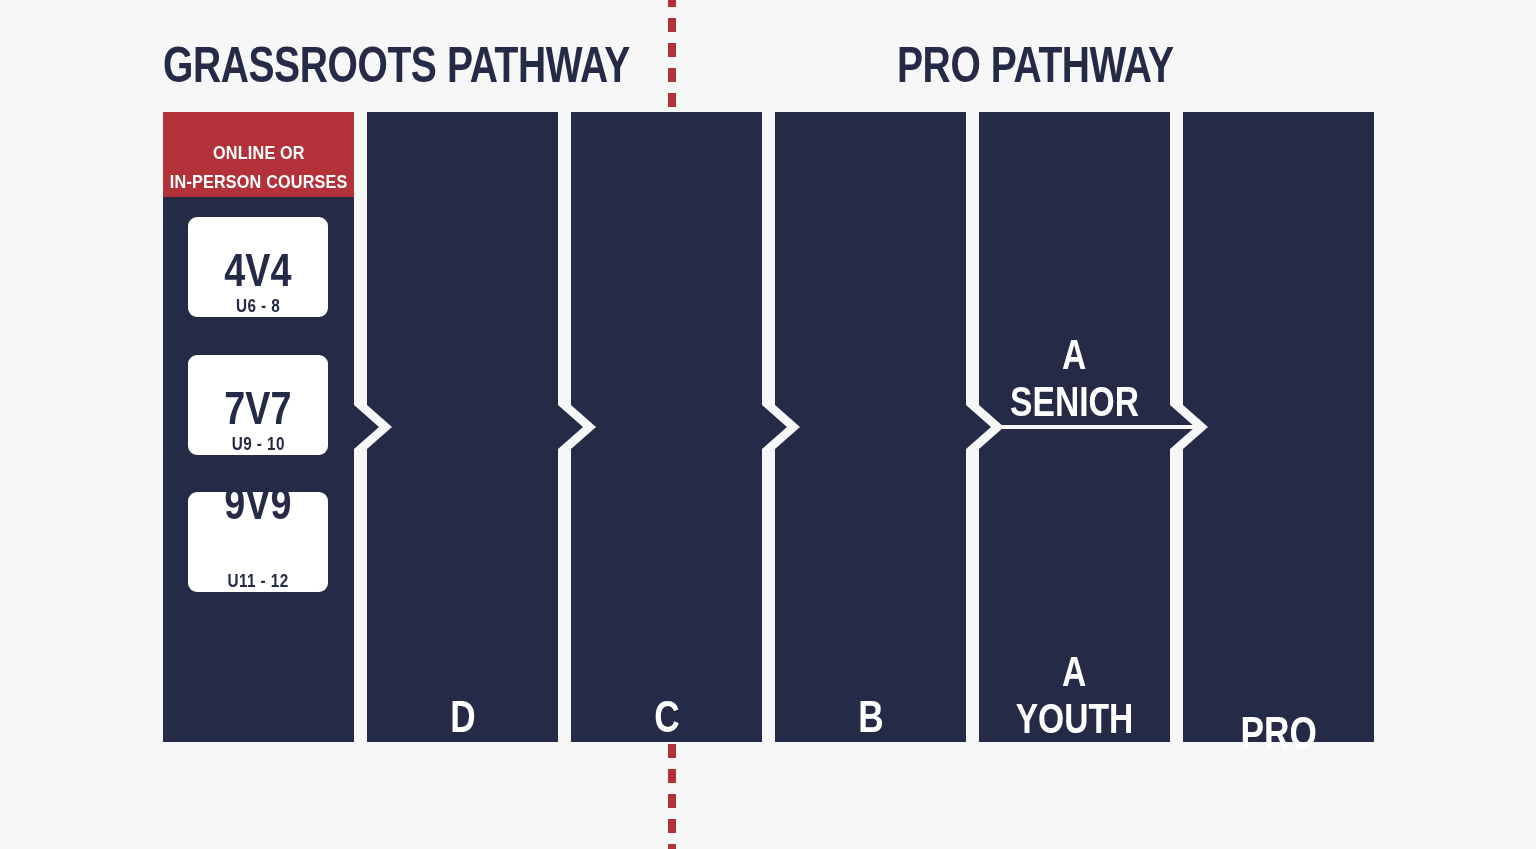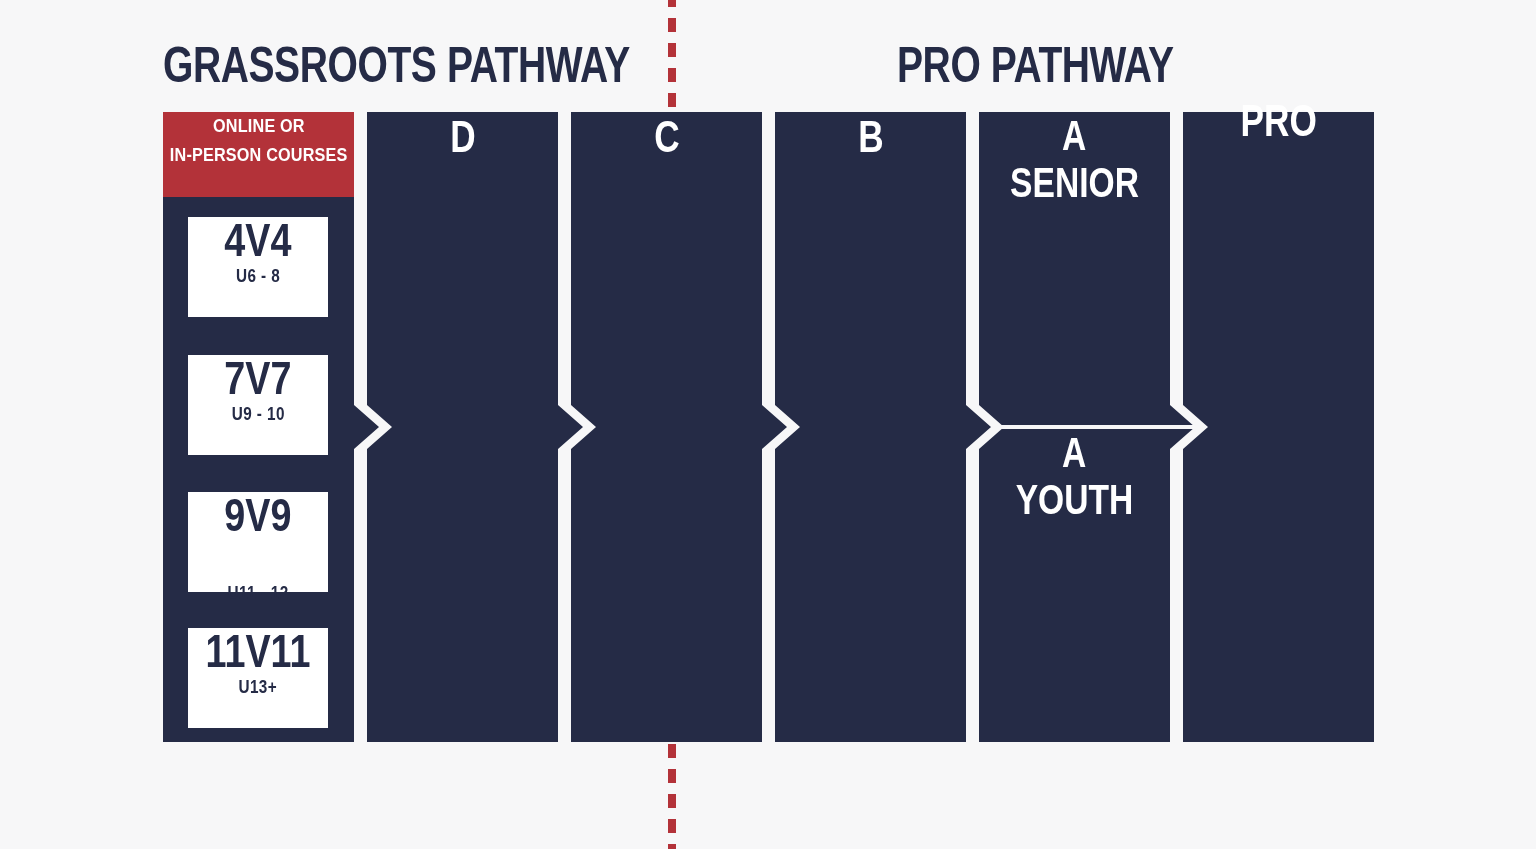--- a/index.html
+++ b/index.html
@@ -21,21 +21,21 @@
     text-decoration: underline;
   }
   svg.shapes { position: absolute; left: 0; top: 0; }
 
   .abs { position: absolute; }
 
   .flex-center {
     display: flex;
     flex-direction: column;
     align-items: center;
-    justify-content: flex-start;
+    justify-content: flex-end;
     text-align: center;
   }
 
   .title {
     font-weight: 700;
     font-size: 50px;
     line-height: 50px;
     color: var(--navy);
     letter-spacing: -0.5px;
     white-space: nowrap;
@@ -64,20 +64,21 @@
     font-weight: 700;
     font-size: 18px;
     line-height: 29px;
     letter-spacing: 0.2px;
     transform: scaleX(0.9);
     white-space: nowrap;
   }
 
   .card {
     background: var(--white);
+    border-radius: 9px;
   }
   .card-title {
     color: var(--navy);
     font-weight: 700;
     font-size: 46px;
     line-height: 46px;
     transform: scaleX(0.82);
     white-space: nowrap;
   }
   .card-sub {
@@ -131,41 +132,37 @@
     <div class="card-sub">U6 - 8</div>
   </div>
   <div class="abs card flex-center" style="left:188px; top:355px; width:140px; height:100px;">
     <div class="card-title">7V7</div>
     <div class="card-sub">U9 - 10</div>
   </div>
   <div class="abs card flex-center" style="left:188px; top:492px; width:140px; height:100px;gap:42px;">
     <div class="card-title">9V9</div>
     <div class="card-sub">U11 - 12</div>
   </div>
-  <div class="abs card flex-center" style="left:188px; top:628px; width:140px; height:100px;">
-    <div class="card-title">11V11</div>
-    <div class="card-sub">U13+</div>
-  </div>
 
   <div class="abs flex-center" style="left:367px; top:112px; width:191px; height:630px;">
     <span class="col-letter">D</span>
   </div>
   <div class="abs flex-center" style="left:571px; top:112px; width:191px; height:630px;">
     <span class="col-letter">C</span>
   </div>
   <div class="abs flex-center" style="left:775px; top:112px; width:191px; height:630px;">
     <span class="col-letter">B</span>
   </div>
 
   <div class="abs flex-center" style="left:979px; top:112px; width:191px; height:313px;">
     <div class="a-label">A</div>
     <div class="a-label">SENIOR</div>
   </div>
   <div class="abs flex-center" style="left:979px; top:429px; width:191px; height:313px;">
     <div class="a-label">A</div>
     <div class="a-label">YOUTH</div>
   </div>
 
-  <div class="abs flex-center" style="left:1183px; top:96px; width:191px; height:630px;">
+  <div class="abs flex-center" style="left:1183px; top:128px; width:191px; height:630px;">
     <span class="col-letter">PRO</span>
   </div>
 
 </div>
 
 </body></html>

